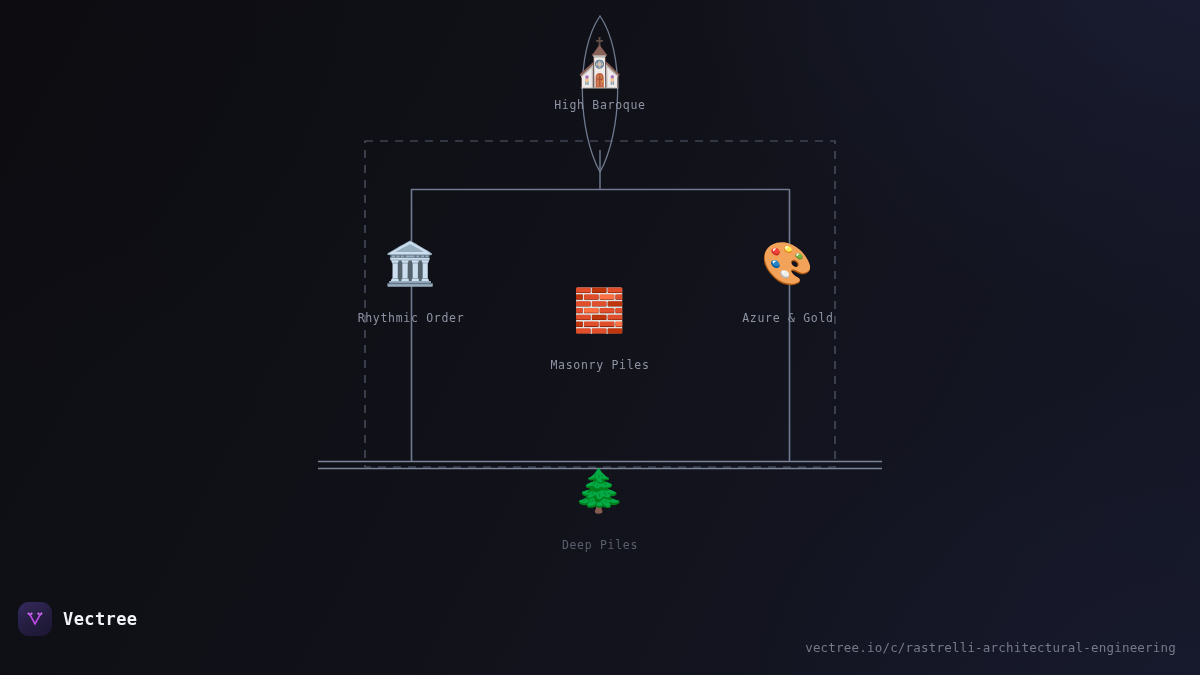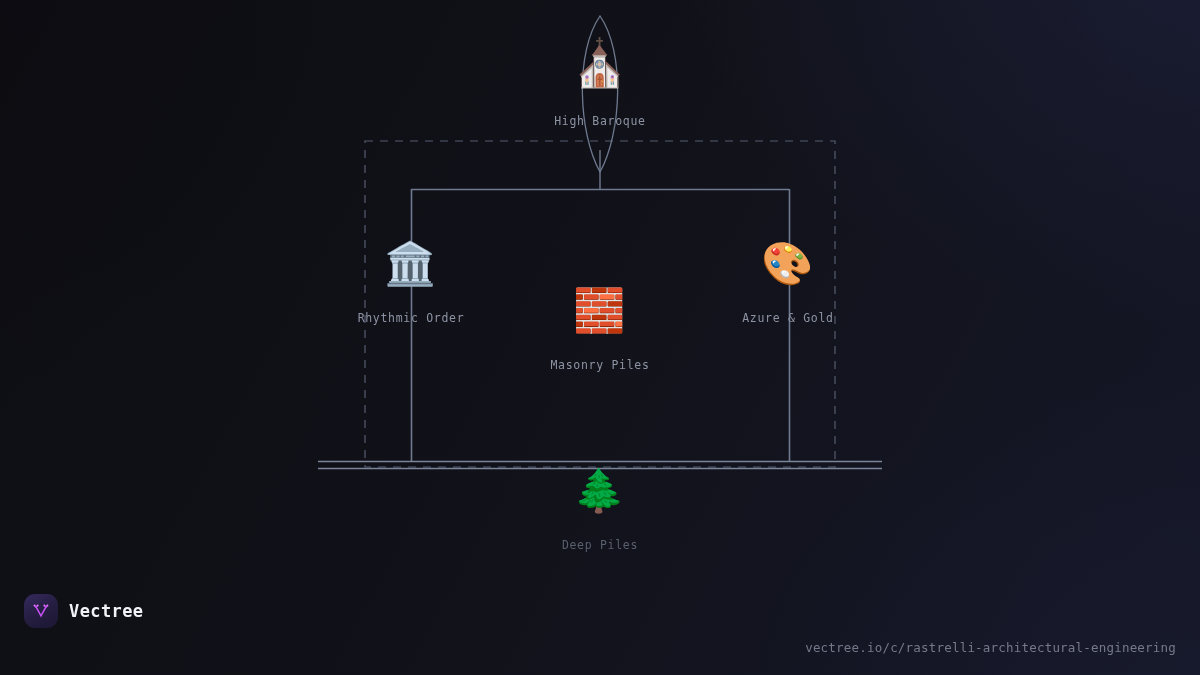--- a/index.html
+++ b/index.html
@@ -59,42 +59,42 @@
     margin-top: 26px;
     font-size: 11.5px;
     letter-spacing: 0.7px;
     color: #8d93a3;
     white-space: nowrap;
     text-align: center;
   }
 
   #node-root       { left: 600px; top: 40px; }
   #node-root .node-emoji  { font-size: 46px; }
-  #node-root .node-label  { margin-top: 28px; }
+  #node-root .node-label  { margin-top: 12px; }
 
   #node-order      { left: 411px; top: 243px; }
   #node-order .node-emoji { font-size: 42px; }
 
   #node-core       { left: 600px; top: 290px; }
   #node-core .node-emoji  { font-size: 42px; }
 
   #node-color      { left: 788px; top: 243px; }
   #node-color .node-emoji { font-size: 42px; }
 
   #node-piles      { left: 600px; top: 470px; }
   #node-piles .node-emoji { font-size: 42px; }
   #node-piles .node-label { color: #5a5f6d; }
 
   
   #footer {
     position: absolute;
     left: 0;
-    bottom: 12px;
-    width: 1200px;
-    padding: 0 24px 20px 24px;
+    bottom: 4px;
+    width: 1200px;
+    padding: 0 24px 20px 18px;
     z-index: 6;
   }
 
   #brand {
     display: flex;
     align-items: center;
     gap: 11px;
     margin-bottom: 15px;
   }
   #brand-mark {

